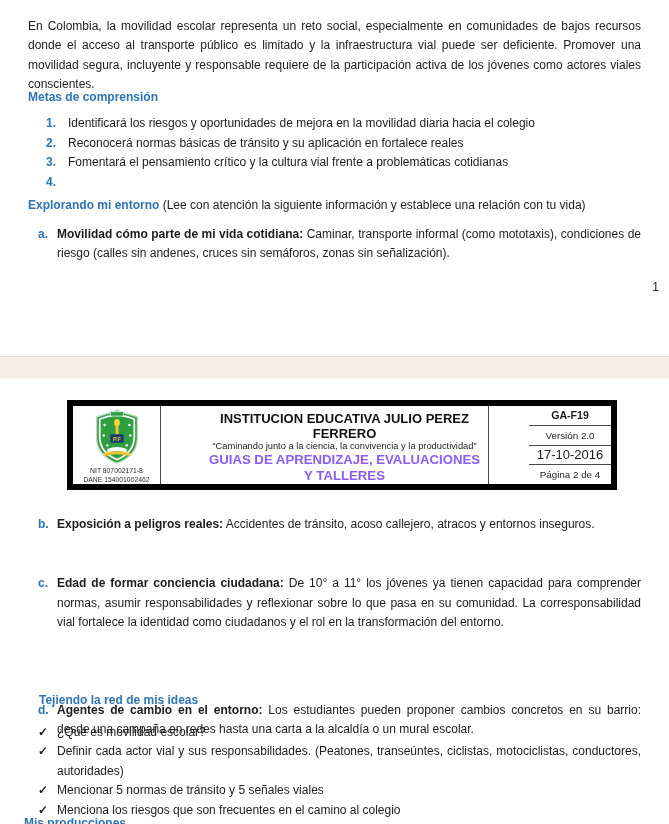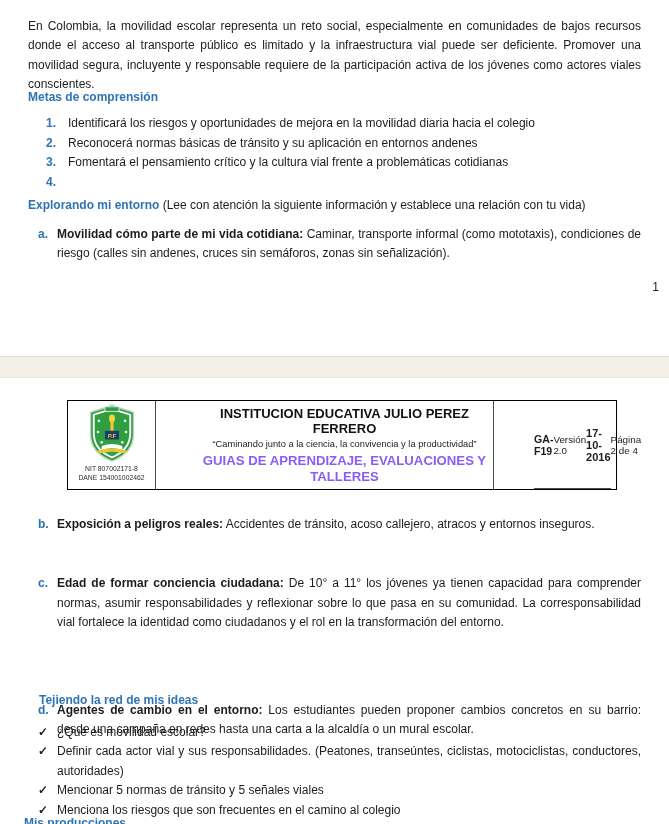--- a/index.html
+++ b/index.html
@@ -46,45 +46,45 @@
   
   .let-item { position: relative; padding-left: 57px; padding-right: 28px; font-size: 12px; line-height: 19.4px; text-align: justify; width: 669px; }
   .let-marker { position: absolute; left: 38px; top: 0; color: #2e74b5; font-weight: bold; }
   .let-label { font-weight: bold; }
 
   .page-number { right: 10px; top: 280px; font-size: 12px; color: #1c1c1c; }
 
   
   .header-table {
     position: absolute; left: 67px; top: 22px; width: 550px; height: 90px;
-    display: flex; border: 1px solid #000000; background: #fff; gap: 40px;
+    display: flex; border: 6px solid #000000; background: #fff; gap: 40px;
   }
   .cell-logo {
     width: 88px; border-right: 1px solid #4a4a4a;
     display: flex; flex-direction: column; align-items: center; justify-content: flex-start;
     padding-top: 3px;
   }
   .logo-ids { text-align: center; font-size: 6.8px; line-height: 9px; color: #2b2b2b; margin-top: 2px; }
   .cell-mid {
     flex: 1; border-right: 1px solid #4a4a4a; text-align: center;
     display: flex; flex-direction: column; justify-content: space-between;
     padding: 5px 4px 4px 4px;
   }
   .mid-title   { font-weight: bold; font-size: 13px; line-height: 15px; color: #111; }
   .mid-motto   { font-size: 9.3px; line-height: 11px; color: #222; }
   .mid-dept    { font-weight: bold; font-size: 9.5px; line-height: 11px; color: #111; }
   .mid-doctitle{ font-weight: bold; font-size: 13.2px; line-height: 16px; color: #8b5cf6; }
-  .cell-right { width: 82px; display: flex; }
+  .cell-right { width: 82px; display: flex; flex-direction: column; }
   .right-row {
     flex: 1; display: flex; align-items: center; justify-content: center;
     border-bottom: 1px solid #4a4a4a; font-size: 9.8px; color: #1c1c1c;
   }
   .right-row:last-child { border-bottom: none; }
   .rr-bold { font-weight: bold; font-size: 10.6px; }
-  .rr-semib { font-weight: bold; font-size: 11px; }
+  .rr-semib { font-weight: normal; font-size: 13px; }
 
   
   .check-list { left: 0; top: 345px; width: 669px; }
   .check-item { position: relative; padding-left: 57px; padding-right: 28px; font-size: 12px; line-height: 19.4px; text-align: justify; }
   .check-mark { position: absolute; left: 38px; top: 0; color: #1c1c1c; font-weight: bold; font-size: 12px; }
 
   .tejiendo { left: 39px; top: 313px; }
   .mis-prod { left: 24px; top: 436px; }
 </style>
 </head>
@@ -98,21 +98,21 @@
 
     <div class="abs blue-heading" style="left:28px; top:88px;">Metas de comprensión</div>
 
     <div class="abs num-list">
       <div class="num-item">
         <span class="num-marker">1.</span>
         <span>Identificará los riesgos y oportunidades de mejora en la movilidad diaria hacia el colegio</span>
       </div>
       <div class="num-item">
         <span class="num-marker">2.</span>
-        <span>Reconocerá normas básicas de tránsito y su aplicación en entornos andenes</span>
+        <span>Reconocerá normas básicas de tránsito y su aplicación en fortalece reales</span>
       </div>
       <div class="num-item">
         <span class="num-marker">3.</span>
         <span>Fomentará el pensamiento crítico y la cultura vial frente a problemáticas cotidianas</span>
       </div>
       <div class="num-item">
         <span class="num-marker">4.</span>
       </div>
     </div>
 

